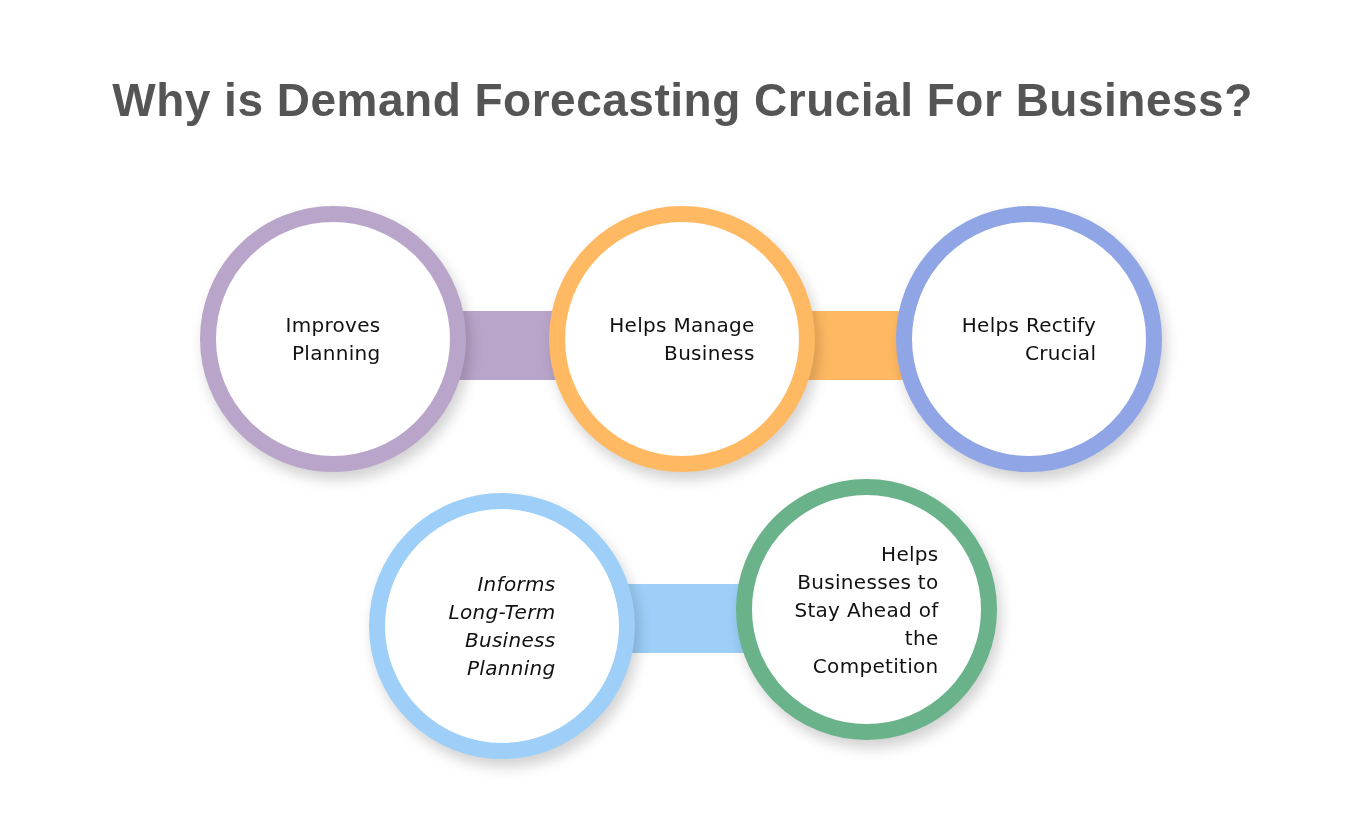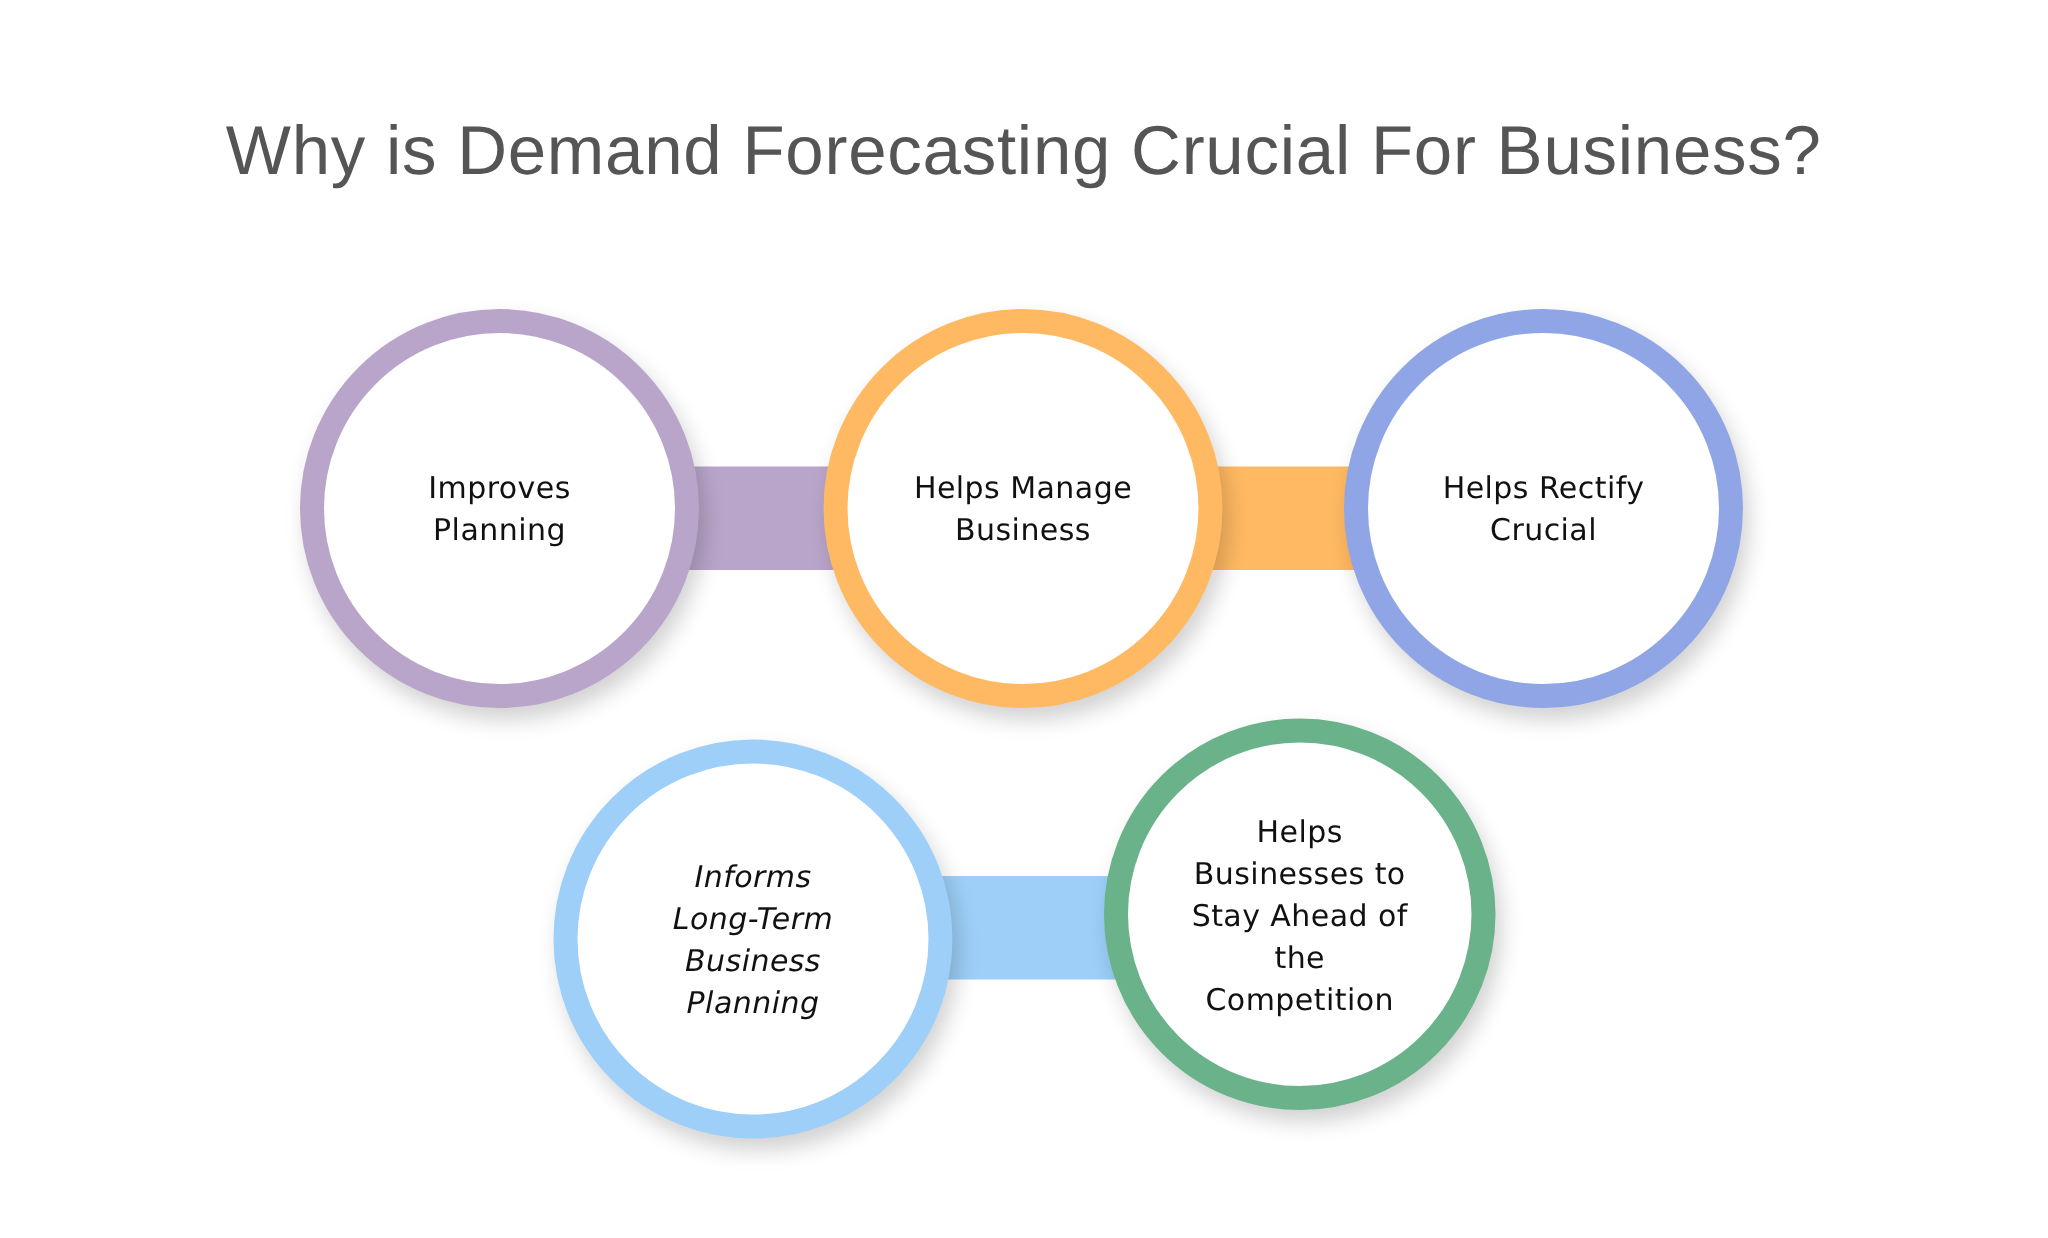--- a/index.html
+++ b/index.html
@@ -14,21 +14,21 @@
       overflow: hidden;
       font-family: "DejaVu Sans", sans-serif;
     }
     .title {
       position: absolute;
       left: 0;
       top: 70px;
       width: 1365px;
       text-align: center;
       font-family: "Liberation Sans", sans-serif;
-      font-weight: normal;
+      font-weight: bold;
       font-size: 46px;
       letter-spacing: 0.5px;
       color: #555555;
       margin: 0;
       line-height: 60px;
     }
     .connector {
       position: absolute;
       height: 69px;
     }
@@ -36,21 +36,21 @@
       position: absolute;
       box-sizing: border-box;
       border-radius: 50%;
       background: #ffffff;
       border-style: solid;
       border-width: 16px;
       box-shadow: 4px 8px 14px rgba(0,0,0,0.18);
       display: flex;
       align-items: center;
       justify-content: center;
-      text-align: center;
+      text-align: right;
     }
     .circle-label {
       font-family: "DejaVu Sans", sans-serif;
       font-size: 20px;
       line-height: 28px;
       color: #111111;
       letter-spacing: 0.3px;
       white-space: pre-line;
       max-width: 190px;
     }

